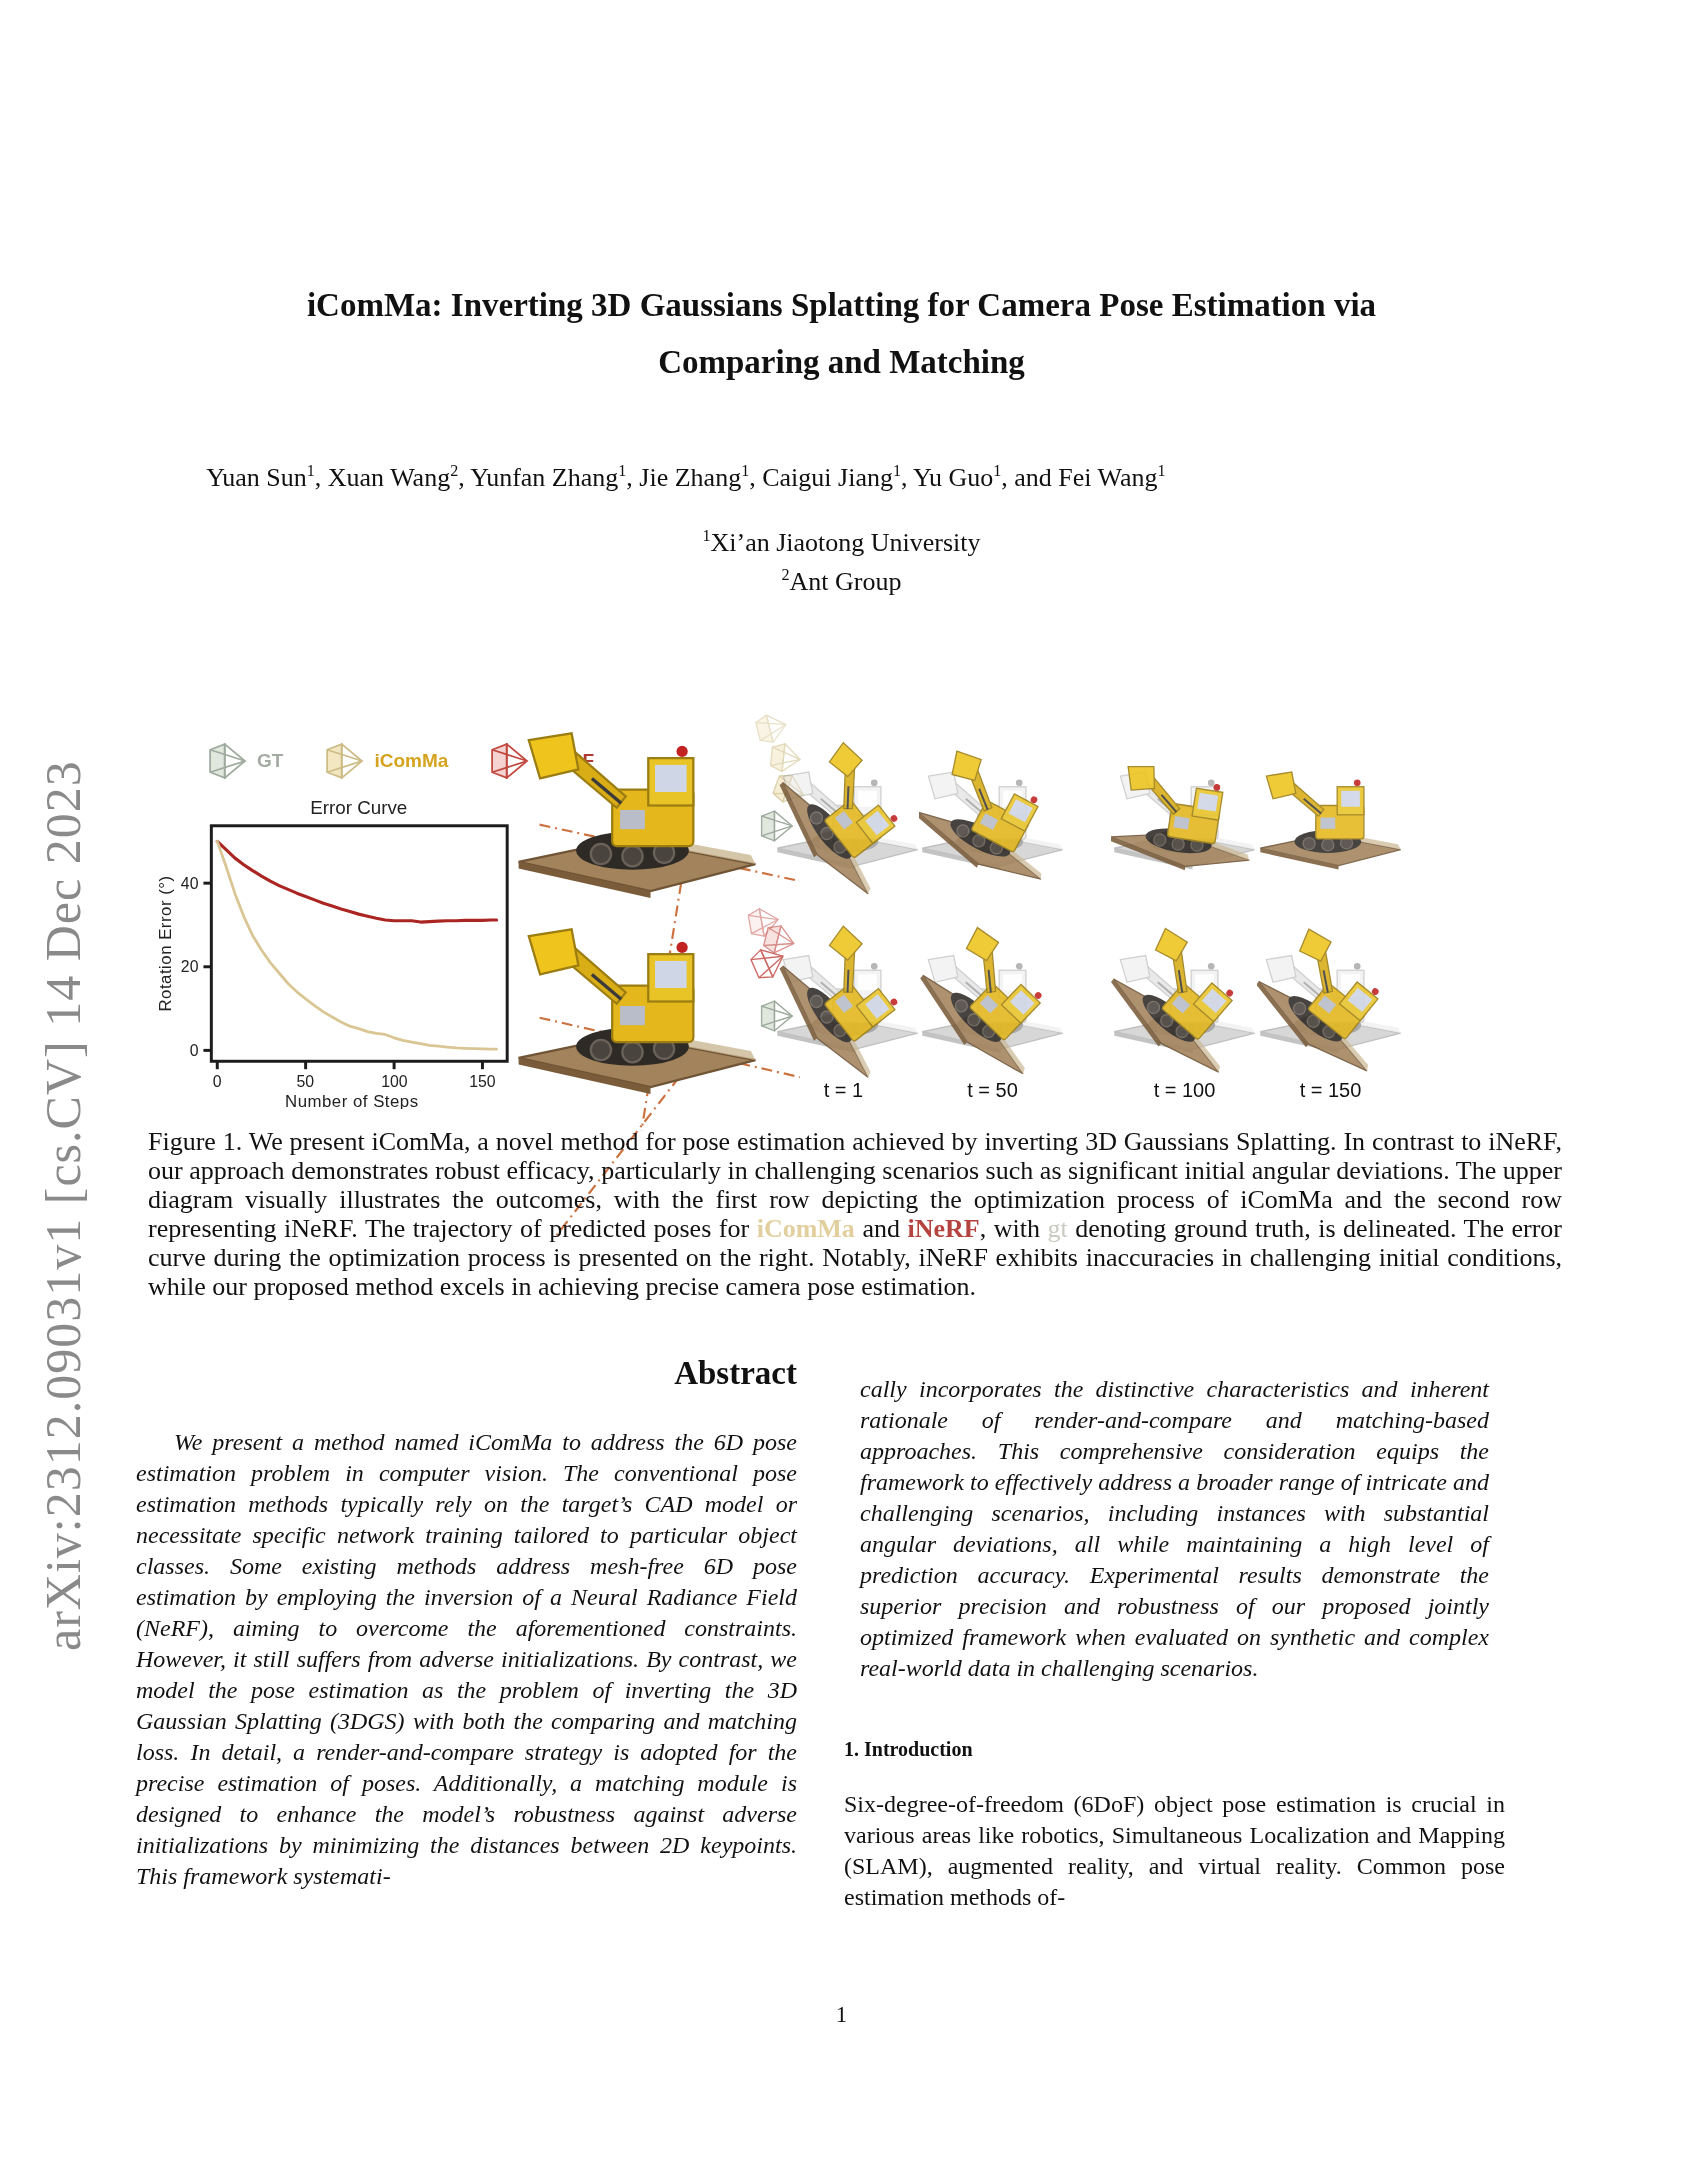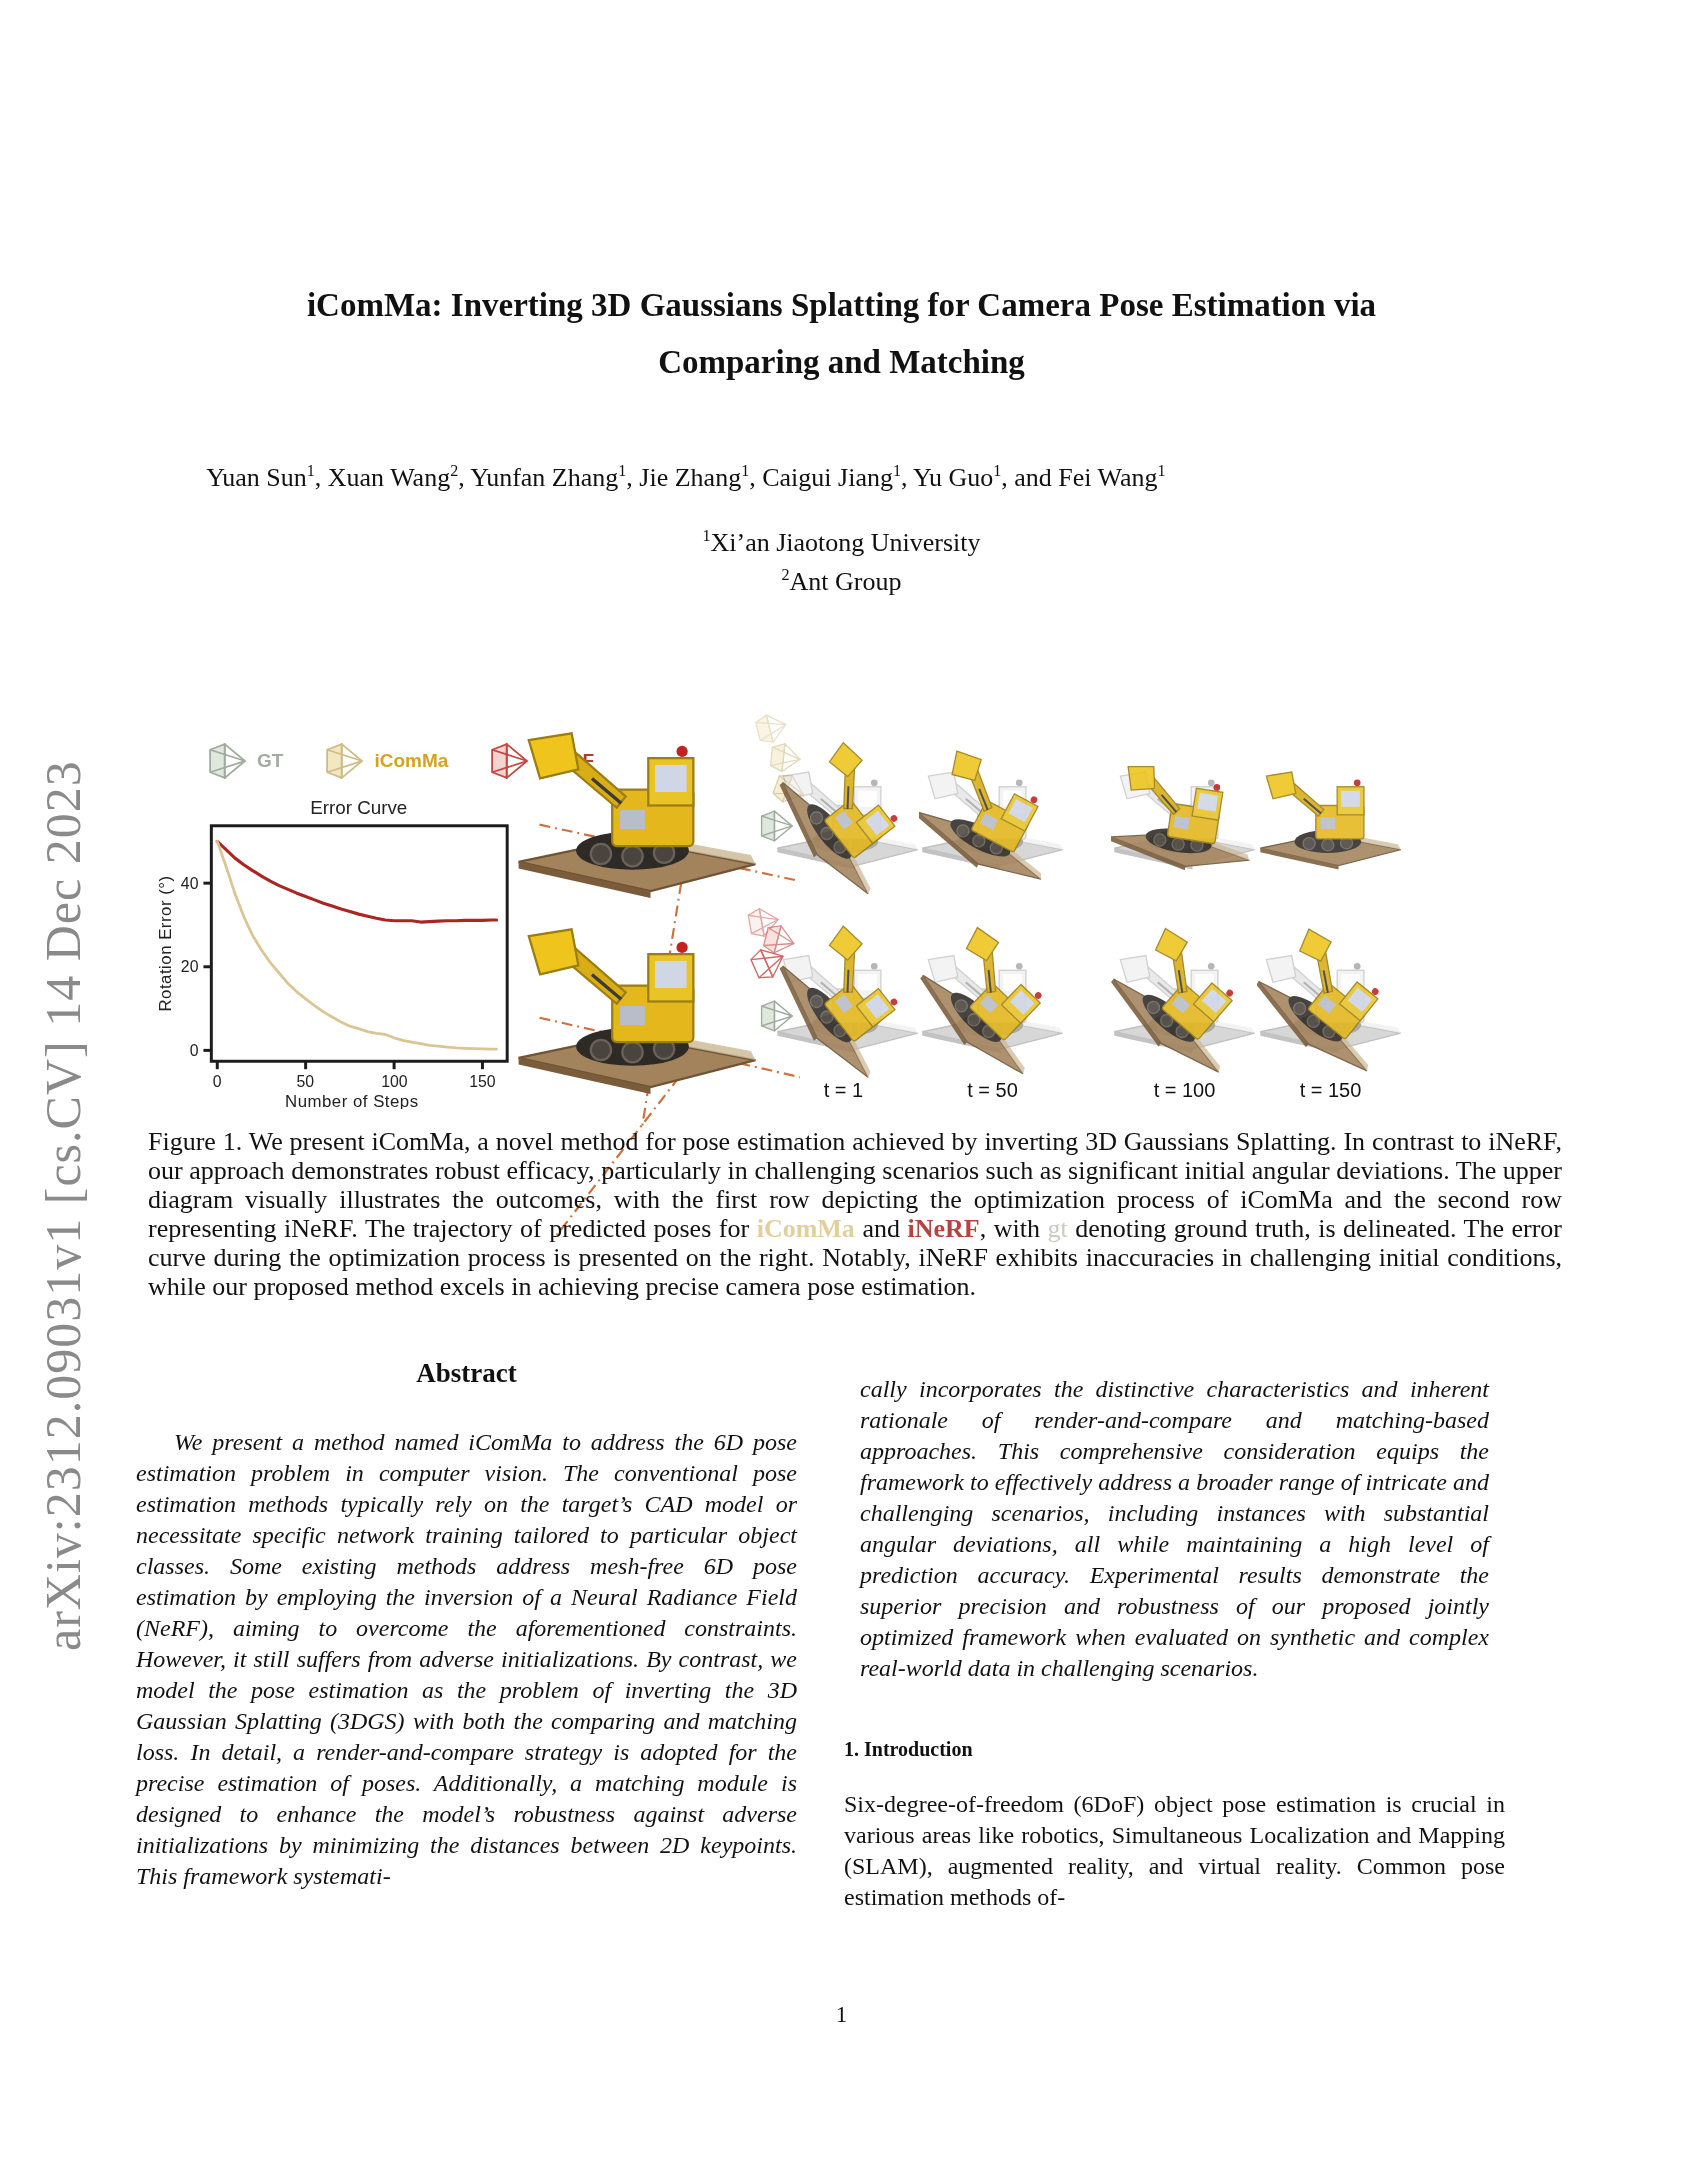--- a/index.html
+++ b/index.html
@@ -45,21 +45,21 @@
   .figlines{position:absolute;left:0;top:693px;width:1683px;height:594px;pointer-events:none;}
 
   
   .caption{position:absolute;left:136px;top:1115px;width:1414px;margin:12px;
            font-size:26px;line-height:29px;text-align:justify;}
 
   
   .col{position:absolute;width:661px;font-size:24px;line-height:31px;text-align:justify;}
   .col-left{left:136px;top:1358px;}
   .col-right{left:844px;top:1358px;}
-  .abstract-head{font-size:27px;font-weight:bold;text-align:center;margin:0 0 38px 0;}
+  .abstract-head{font-size:33px;font-weight:bold;text-align:right;margin:0 0 38px 0;}
   .abstract-body{font-style:italic;text-indent:38px;margin:0;}
   .cont-body{font-style:italic;margin:16px;}
   .intro-head{font-size:20px;font-weight:bold;margin:50px 0 24px 0;text-align:left;}
   .intro-body{margin:0;}
 
   .pagenum{position:absolute;left:0;top:2002px;width:1683px;text-align:center;font-size:23px;}
 </style>
 </head>
 <body>
 

